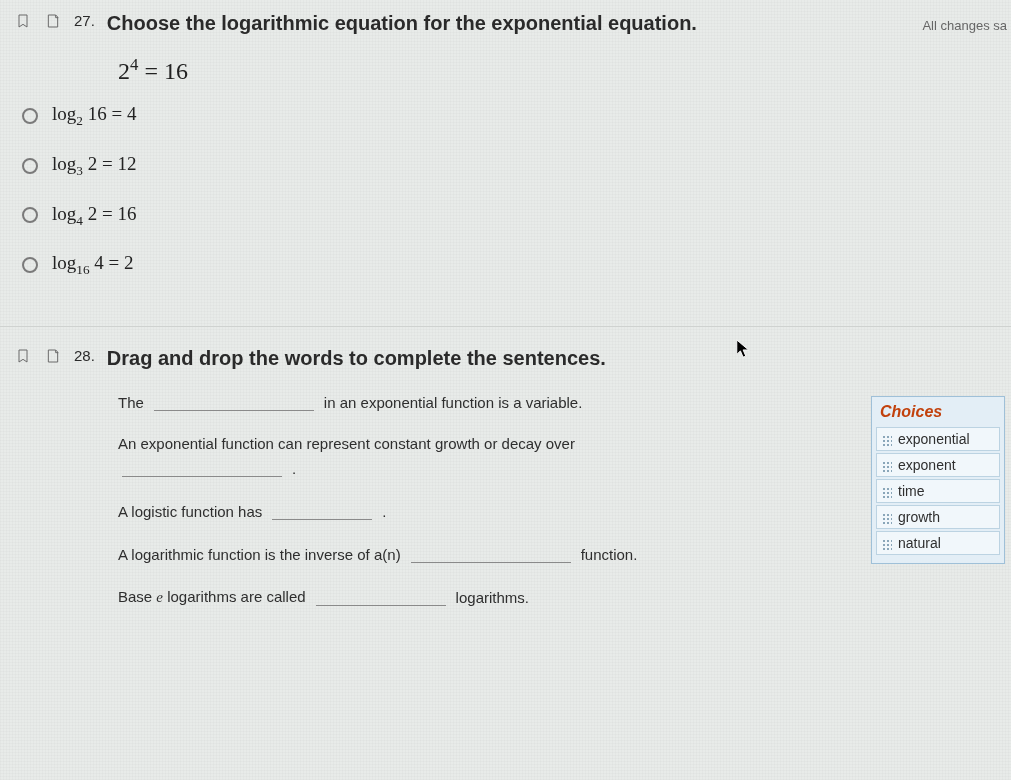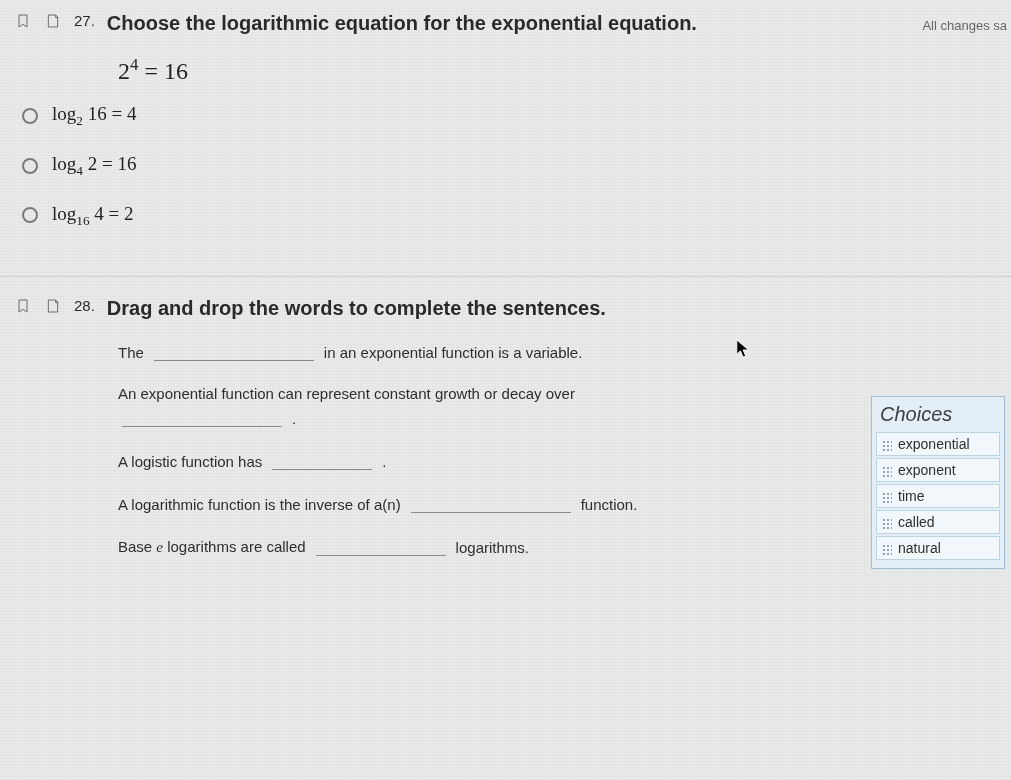--- a/index.html
+++ b/index.html
@@ -23,21 +23,21 @@
   .cursor{position:absolute;left:735px;top:338px;pointer-events:none}
   .cursor svg{width:18px;height:22px}
   
   .q28-body{position:relative;padding:0 0 0 110px;font-size:15px;color:#2e2e2e}
   .sent{display:flex;align-items:flex-end;flex-wrap:wrap;gap:6px;margin:24px 0 0 0;max-width:560px}
   .sent:first-child{margin-top:12px}
   .blank{display:inline-block;min-width:130px;height:18px;border-bottom:1px solid #8a8a8a;margin:0 4px}
   .blank.sm{min-width:100px}
   .blank.lg{min-width:160px}
   .choices-panel{position:absolute;right:6px;top:396px;width:134px;border:1px solid #9fc0d8;background:#e3eef6;padding:4px 4px 6px 4px;box-sizing:border-box}
-  .choices-title{font-style:italic;font-weight:normal;color:#404040;font-size:20px;padding:2px 4px 4px 4px}
+  .choices-title{font-style:italic;font-weight:bold;color:#c2410c;font-size:16px;padding:2px 4px 4px 4px}
   .choice{display:flex;align-items:flex-end;gap:6px;background:#f1f7fb;border:1px solid #bcd3e2;margin:2px 0;padding:3px 5px;font-size:14px;color:#2f2f2f;cursor:grab}
   .grip{width:10px;height:12px;display:inline-block;background:
     radial-gradient(#8aa6b9 1px,transparent 1px) 0 0/4px 4px}
 </style>
 </head>
 <body>
 
 <div class="page">
 
   <div class="save-status">All changes sa</div>
@@ -61,20 +61,24 @@
 
     <div class="eqn">
       <span>2</span><sup>4</sup>
       <span>= 16</span>
     </div>
 
     <div class="opts">
       <label class="opt">
         <span class="radio"></span>
         <span class="opt-math"><span>log</span><sub>2</sub><span> 16 = 4</span></span>
+      </label>
+      <label class="opt">
+        <span class="radio"></span>
+        <span class="opt-math"><span>log</span><sub>3</sub><span> 2 = 12</span></span>
       </label>
       <label class="opt">
         <span class="radio"></span>
         <span class="opt-math"><span>log</span><sub>4</sub><span> 2 = 16</span></span>
       </label>
       <label class="opt">
         <span class="radio"></span>
         <span class="opt-math"><span>log</span><sub>16</sub><span> 4 = 2</span></span>
       </label>
     </div>
@@ -143,21 +147,21 @@
     <div class="choice">
         <span class="grip"></span>
         <span>exponent</span>
       </div>
     <div class="choice">
         <span class="grip"></span>
         <span>time</span>
       </div>
     <div class="choice">
         <span class="grip"></span>
-        <span>called</span>
+        <span>growth</span>
       </div>
     <div class="choice">
         <span class="grip"></span>
         <span>natural</span>
       </div>
   </div>
 
 </div>
 
 </body></html>

